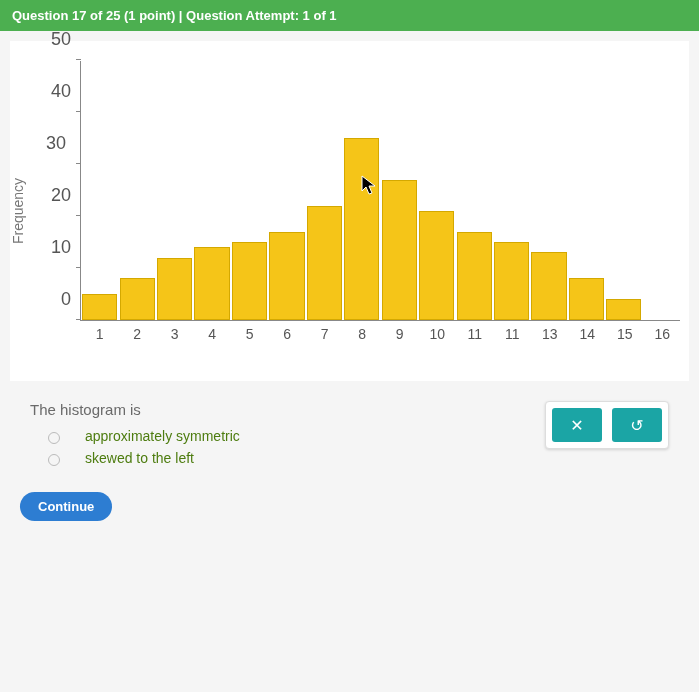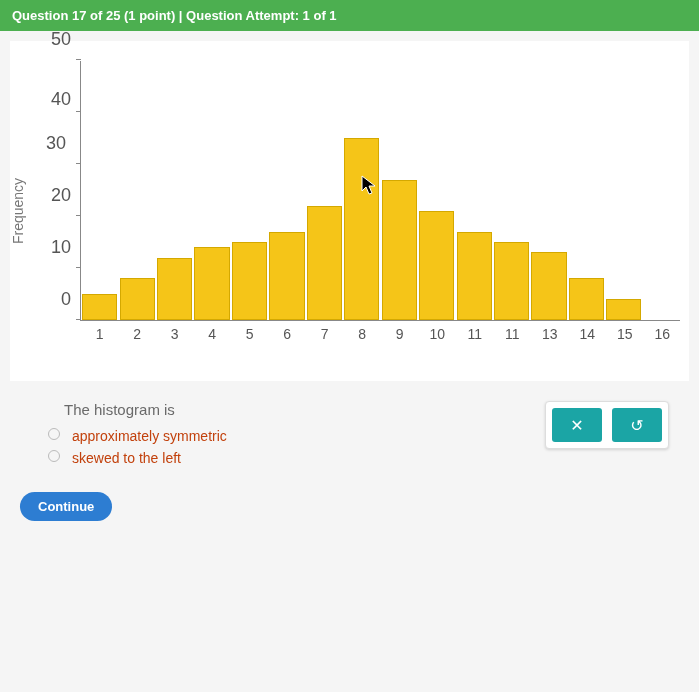--- a/index.html
+++ b/index.html
@@ -92,29 +92,29 @@
   }
   .question-body {
     padding: 20px 30px 10px 30px;
     color: #666;
   }
   .prompt-row {
     display: flex;
     align-items: flex-start;
     justify-content: space-between;
   }
-  .prompt-text { font-size: 15px; color: #6a6a6a; margin-bottom: 10px; margin-left: 34px; }
+  .prompt-text { font-size: 15px; color: #6a6a6a; margin-bottom: 10px; }
   .options { padding-left: 18px; }
   .option {
     display: flex;
-    align-items: flex-start;
-    gap: 12px;
+    align-items: flex-end;
+    gap: 25px;
     margin: 6px 0;
     font-size: 14px;
-    color: #c2410c;
+    color: #4d7c0f;
   }
   .radio {
     width: 12px; height: 12px;
     border: 1px solid #bbb;
     border-radius: 50%;
     flex: 0 0 auto;
   }
   .action-buttons {
     display: flex;
     gap: 10px;
@@ -213,21 +213,21 @@
         </svg>
     </span>
   <div class="ytick" style="bottom: 0px;">0</div>
       <div class="ytick-mark" style="bottom: 0px;"></div>
       <div class="ytick" style="bottom: 52px;">10</div>
       <div class="ytick-mark" style="bottom: 52px;"></div>
       <div class="ytick" style="bottom: 104px;">20</div>
       <div class="ytick-mark" style="bottom: 104px;"></div>
       <div class="ytick" style="bottom: 156px; text-align: center;">30</div>
       <div class="ytick-mark" style="bottom: 156px;"></div>
-      <div class="ytick" style="bottom: 200px; text-align: right;">40</div>
+      <div class="ytick" style="bottom: 208px; text-align: right;">40</div>
       <div class="ytick-mark" style="bottom: 208px;"></div>
       <div class="ytick" style="bottom: 260px;">50</div>
       <div class="ytick-mark" style="bottom: 260px;"></div>
       <div class="xtick" style="left: 18.75px;">1</div>
       <div class="xtick" style="left: 56.25px;">2</div>
       <div class="xtick" style="left: 93.75px;">3</div>
       <div class="xtick" style="left: 131.25px;">4</div>
       <div class="xtick" style="left: 168.75px;">5</div>
       <div class="xtick" style="left: 206.25px;">6</div>
       <div class="xtick" style="left: 243.75px;">7</div>

